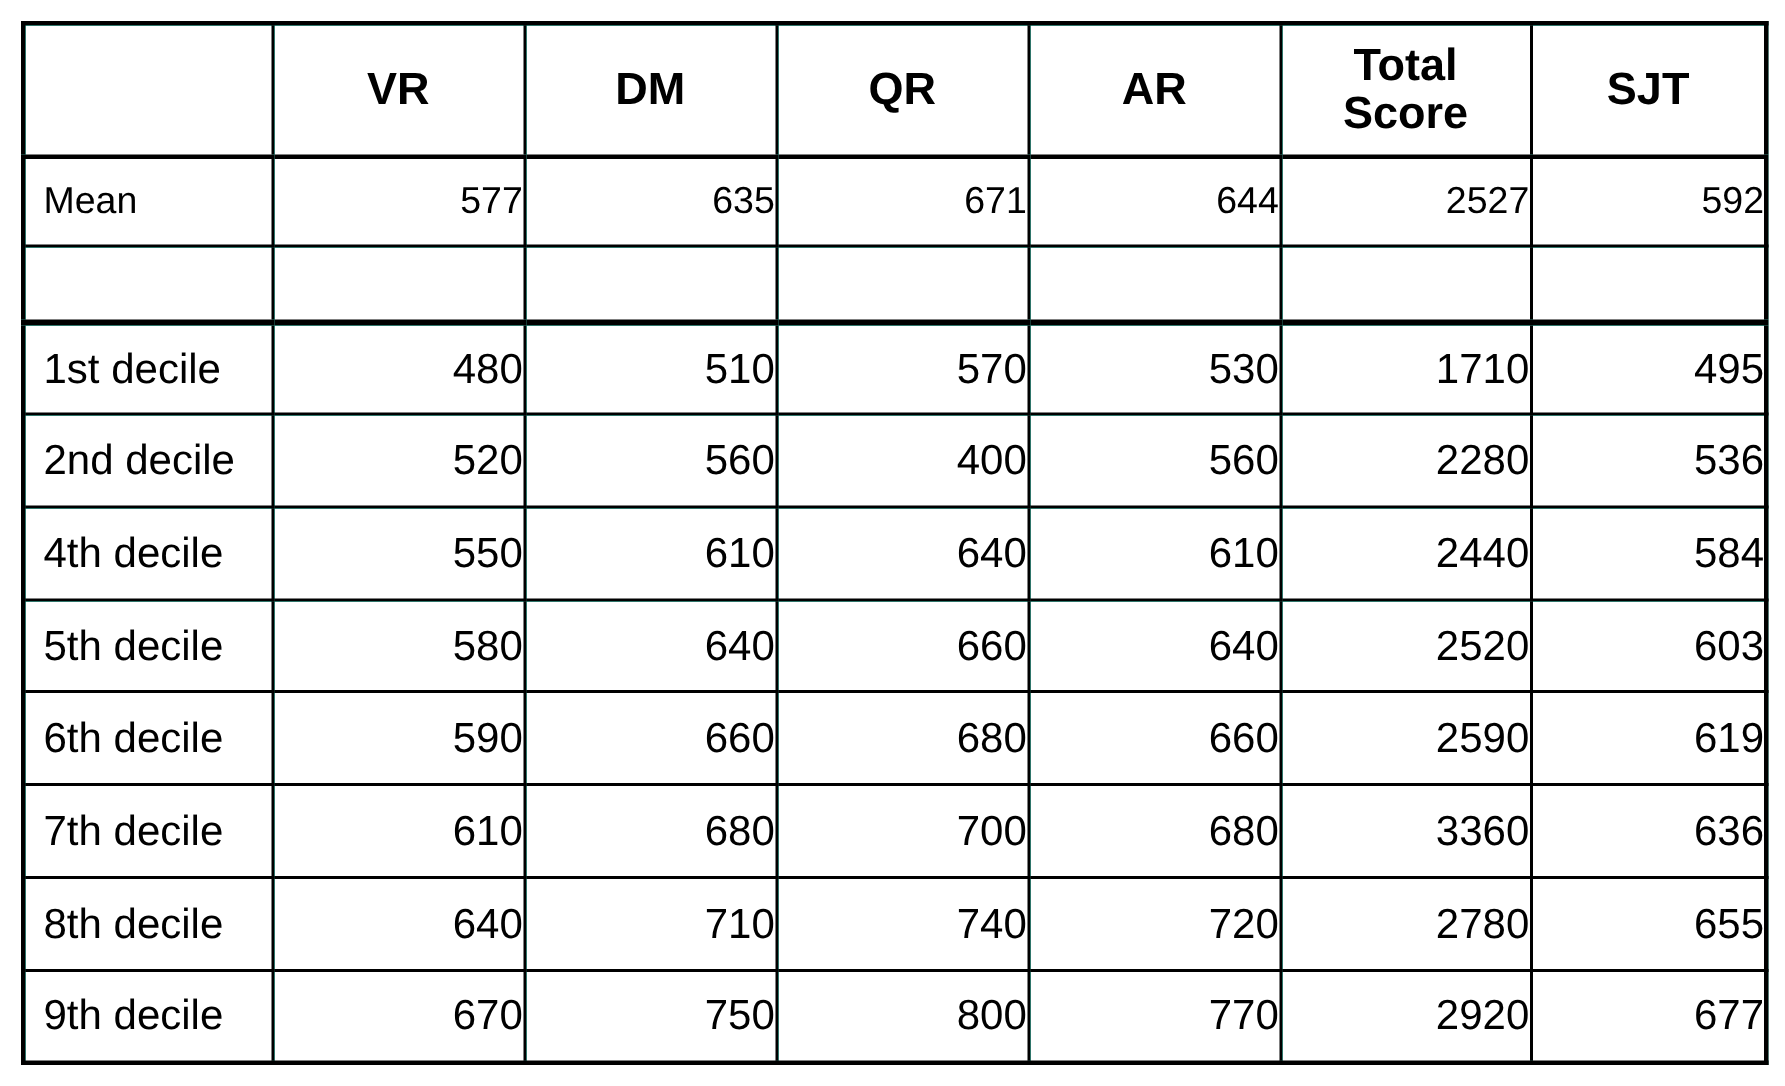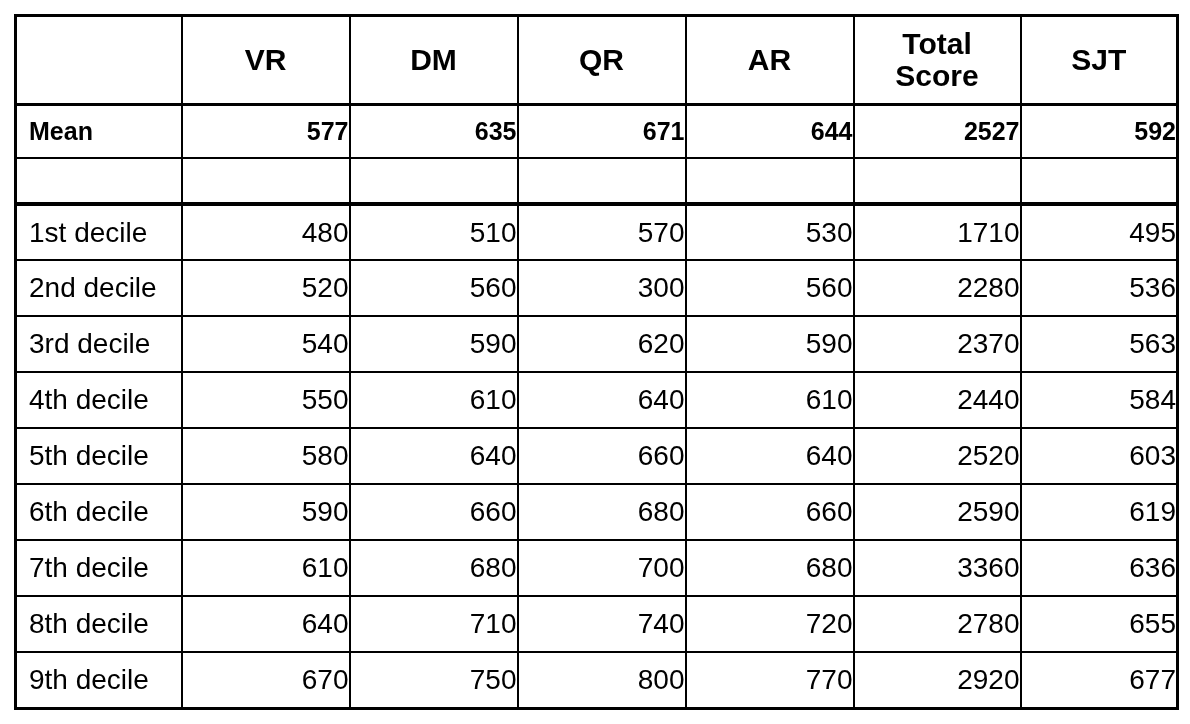--- a/index.html
+++ b/index.html
@@ -41,21 +41,21 @@
     line-height: 1.08;
     text-align: center;
     padding: 0 20px;
     border-bottom: 3px solid #000000;
   }
   tr.mean-row {
     height: 44px;
   }
   tr.mean-row td {
     font-size: 25px;
-    font-weight: 700;
+    font-weight: 400;
   }
   tr.spacer-row {
     height: 38px;
   }
   tr.decile-row {
     height: 46px;
   }
   tr.decile-row td {
     font-size: 28px;
     font-weight: 400;
@@ -120,33 +120,24 @@
         <td class="num-cell">510</td>
         <td class="num-cell">570</td>
         <td class="num-cell">530</td>
         <td class="num-cell">1710</td>
         <td class="num-cell">495</td>
       </tr>
       <tr class="decile-row">
         <td class="label-cell">2nd decile</td>
         <td class="num-cell">520</td>
         <td class="num-cell">560</td>
-        <td class="num-cell">300</td>
+        <td class="num-cell">400</td>
         <td class="num-cell">560</td>
         <td class="num-cell">2280</td>
         <td class="num-cell">536</td>
-      </tr>
-      <tr class="decile-row">
-        <td class="label-cell">3rd decile</td>
-        <td class="num-cell">540</td>
-        <td class="num-cell">590</td>
-        <td class="num-cell">620</td>
-        <td class="num-cell">590</td>
-        <td class="num-cell">2370</td>
-        <td class="num-cell">563</td>
       </tr>
       <tr class="decile-row">
         <td class="label-cell">4th decile</td>
         <td class="num-cell">550</td>
         <td class="num-cell">610</td>
         <td class="num-cell">640</td>
         <td class="num-cell">610</td>
         <td class="num-cell">2440</td>
         <td class="num-cell">584</td>
       </tr>

